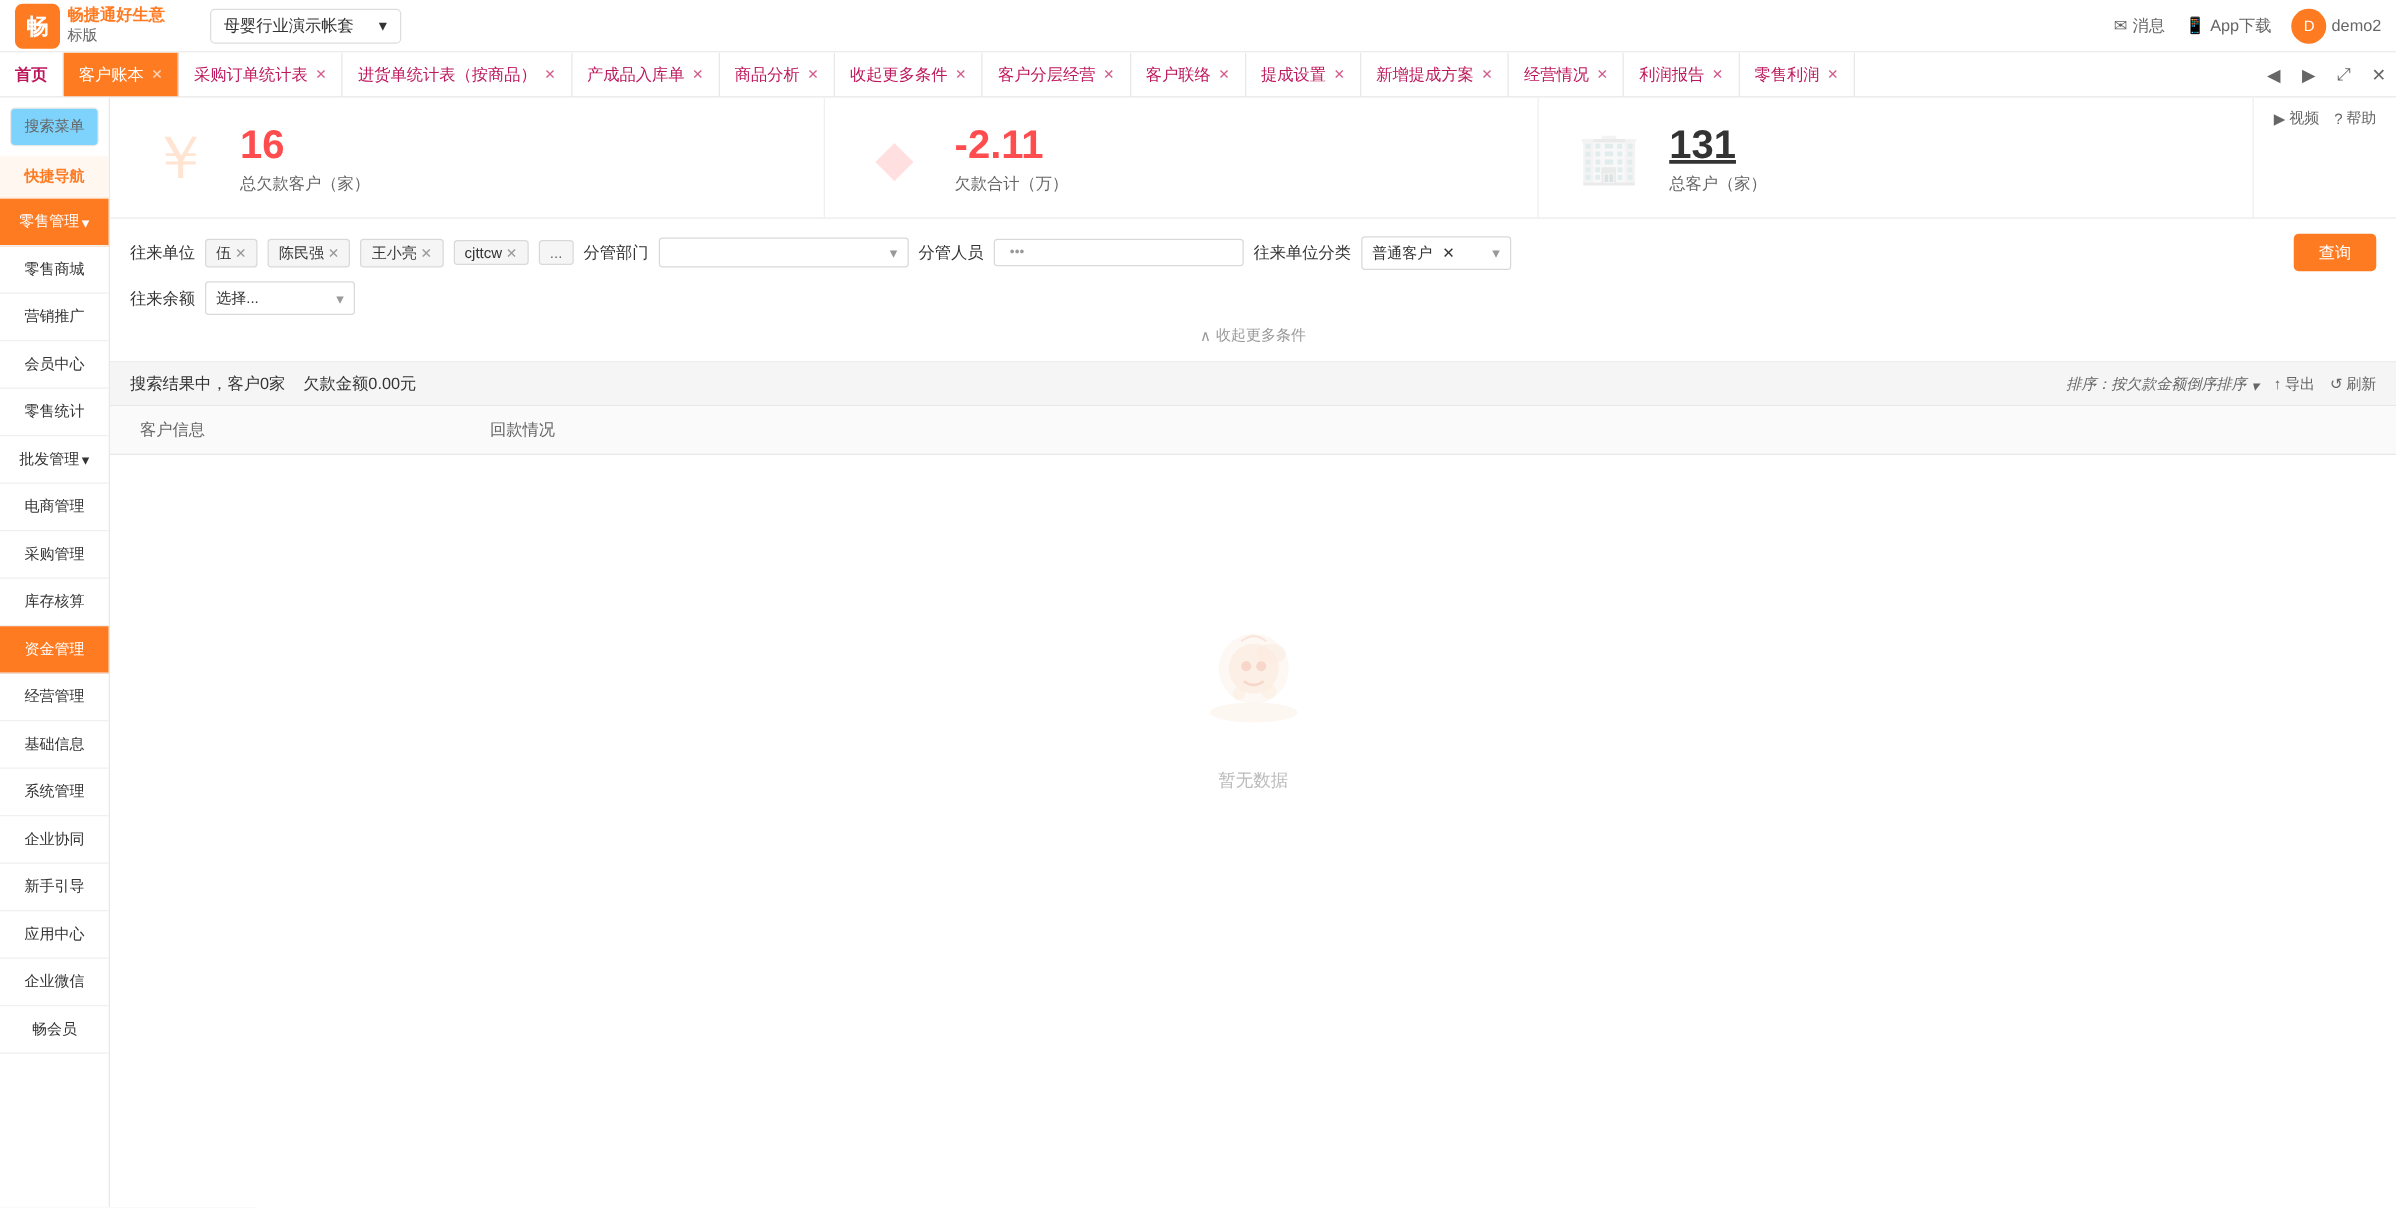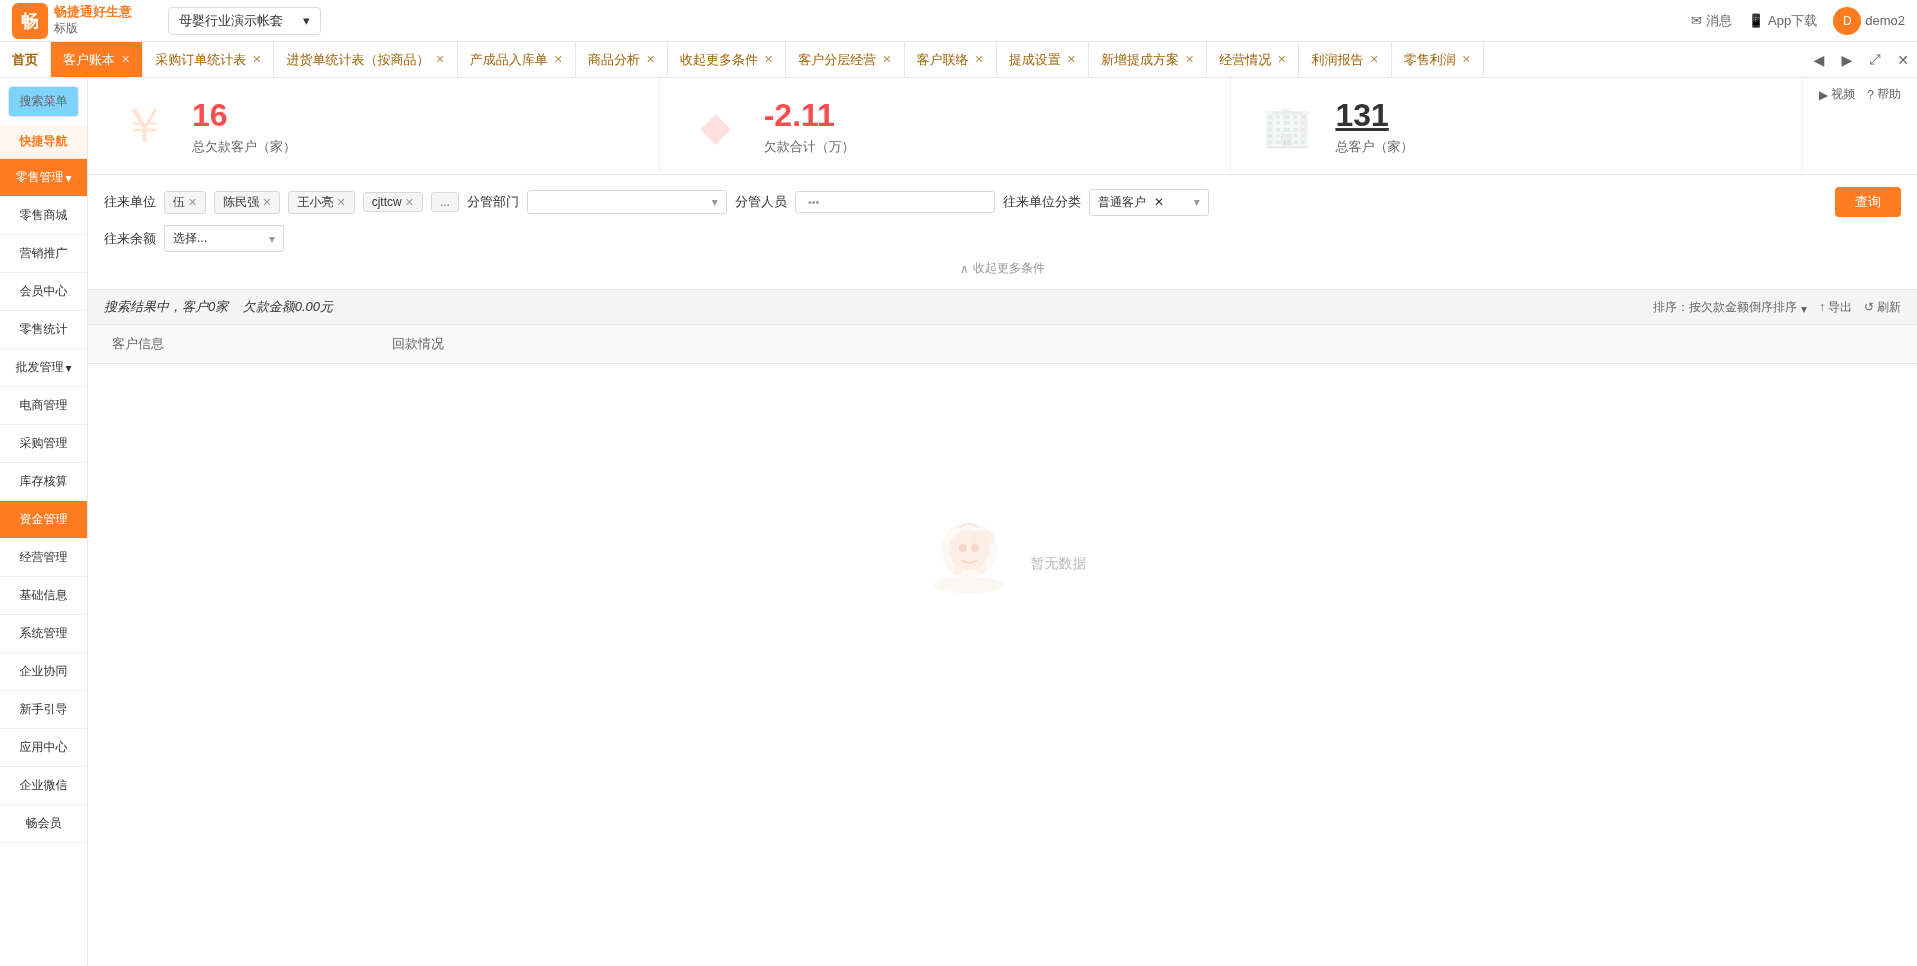--- a/index.html
+++ b/index.html
@@ -12,21 +12,21 @@
     .logo-icon { width: 36px; height: 36px; background: #ff7b22; border-radius: 6px; display: flex; align-items: center; justify-content: center; color: #fff; font-size: 18px; font-weight: bold; }
     .logo-text { font-size: 12px; color: #666; line-height: 1.3; }
     .logo-text .brand { color: #ff7b22; font-weight: bold; font-size: 13px; }
     .store-selector { display: flex; align-items: center; gap: 20px; padding: 4px 10px; border: 1px solid #ddd; border-radius: 4px; cursor: pointer; font-size: 13px; color: #333; margin-left: 28px; }
     .top-bar-right { display: flex; align-items: center; gap: 16px; }
     .top-bar-action { display: flex; align-items: center; gap: 4px; cursor: pointer; color: #666; font-size: 13px; }
     .avatar { width: 28px; height: 28px; border-radius: 50%; background: #ff7b22; display: flex; align-items: center; justify-content: center; color: #fff; font-size: 12px; }
 
     
     .nav-tabs { background: #fff; height: 36px; display: flex; align-items: center; border-bottom: 1px solid #e8e8e8; flex-shrink: 0; overflow: hidden; }
-    .nav-tab { display: flex; align-items: center; padding: 0 12px; height: 36px; cursor: pointer; font-size: 13px; color: #a16207; border-right: 1px solid #e8e8e8; white-space: nowrap; flex-shrink: 0; }
+    .nav-tab { display: flex; align-items: center; padding: 0 12px; height: 36px; cursor: pointer; font-size: 13px; color: #be185d; border-right: 1px solid #e8e8e8; white-space: nowrap; flex-shrink: 0; }
     .nav-tab.active { background: #ff7b22; color: #fff; }
     .nav-tab .close-x { margin-left: 6px; font-size: 11px; opacity: 0.7; }
     .nav-tab.home { font-weight: bold; }
     .nav-tab-controls { display: flex; align-items: center; margin-left: auto; flex-shrink: 0; }
     .nav-ctrl-btn { width: 28px; height: 28px; display: flex; align-items: center; justify-content: center; cursor: pointer; color: #666; font-size: 14px; }
 
     
     .main-layout { display: flex; flex: 1; overflow: hidden; }
 
     
@@ -64,31 +64,31 @@
     .filter-tag .tag-x { cursor: pointer; color: #999; font-size: 11px; }
     .filter-more { display: inline-flex; align-items: center; padding: 2px 8px; background: #f5f5f5; border: 1px solid #d9d9d9; border-radius: 3px; cursor: pointer; font-size: 12px; color: #666; }
     .filter-select { display: flex; align-items: center; gap: 4px; border: 1px solid #d9d9d9; border-radius: 3px; padding: 4px 8px; cursor: pointer; font-size: 12px; color: #333; min-width: 120px; }
     .filter-select-wide { min-width: 200px; }
     .filter-select .arrow { margin-left: auto; color: #999; }
     .collapse-btn { display: flex; align-items: center; gap: 4px; cursor: pointer; font-size: 12px; color: #999; margin: 0 auto; width: fit-content; }
     .query-btn { background: #ff7b22; color: #fff; border: none; border-radius: 4px; padding: 6px 20px; font-size: 13px; cursor: pointer; margin-left: auto; }
 
     
     .results-bar { background: #f5f5f5; padding: 8px 16px; display: flex; align-items: center; justify-content: space-between; border-bottom: 1px solid #e8e8e8; flex-shrink: 0; }
-    .results-info { font-size: 13px; color: #333; font-style: italic; }
+    .results-info { font-size: 13px; color: #333; }
     .results-actions { display: flex; align-items: center; gap: 12px; font-size: 12px; color: #666; }
     .results-actions span { display: flex; align-items: center; gap: 3px; cursor: pointer; }
-    .sort-btn { display: flex; align-items: flex-end; gap: 4px; cursor: pointer; color: #666; }
+    .sort-btn { display: flex; align-items: flex-end; gap: 4px; cursor: pointer; color: #666; font-style: italic; }
 
     
     .data-table { background: #fff; flex: 1; }
     .table-header { display: grid; grid-template-columns: 280px 1fr 1fr 1fr; background: #fafafa; border-bottom: 1px solid #e8e8e8; padding: 10px 16px; font-size: 13px; color: #666; font-weight: normal; }
     .table-header > div { padding: 0 8px; }
     .table-body { display: flex; flex-direction: column; align-items: center; justify-content: center; min-height: 400px; }
-    .empty-state { display: flex; flex-direction: row; align-items: center; gap: 12px; color: #ccc; }
+    .empty-state { display: flex; flex-direction: column; align-items: center; gap: 12px; color: #ccc; }
     .empty-icon { font-size: 80px; opacity: 0.4; }
     .empty-text { font-size: 14px; color: #bbb; }
   </style>
 </head>
 <body>
 
 <div class="top-bar">
   <div class="top-bar-left">
     <div class="logo-area">
       <div class="logo-icon">

